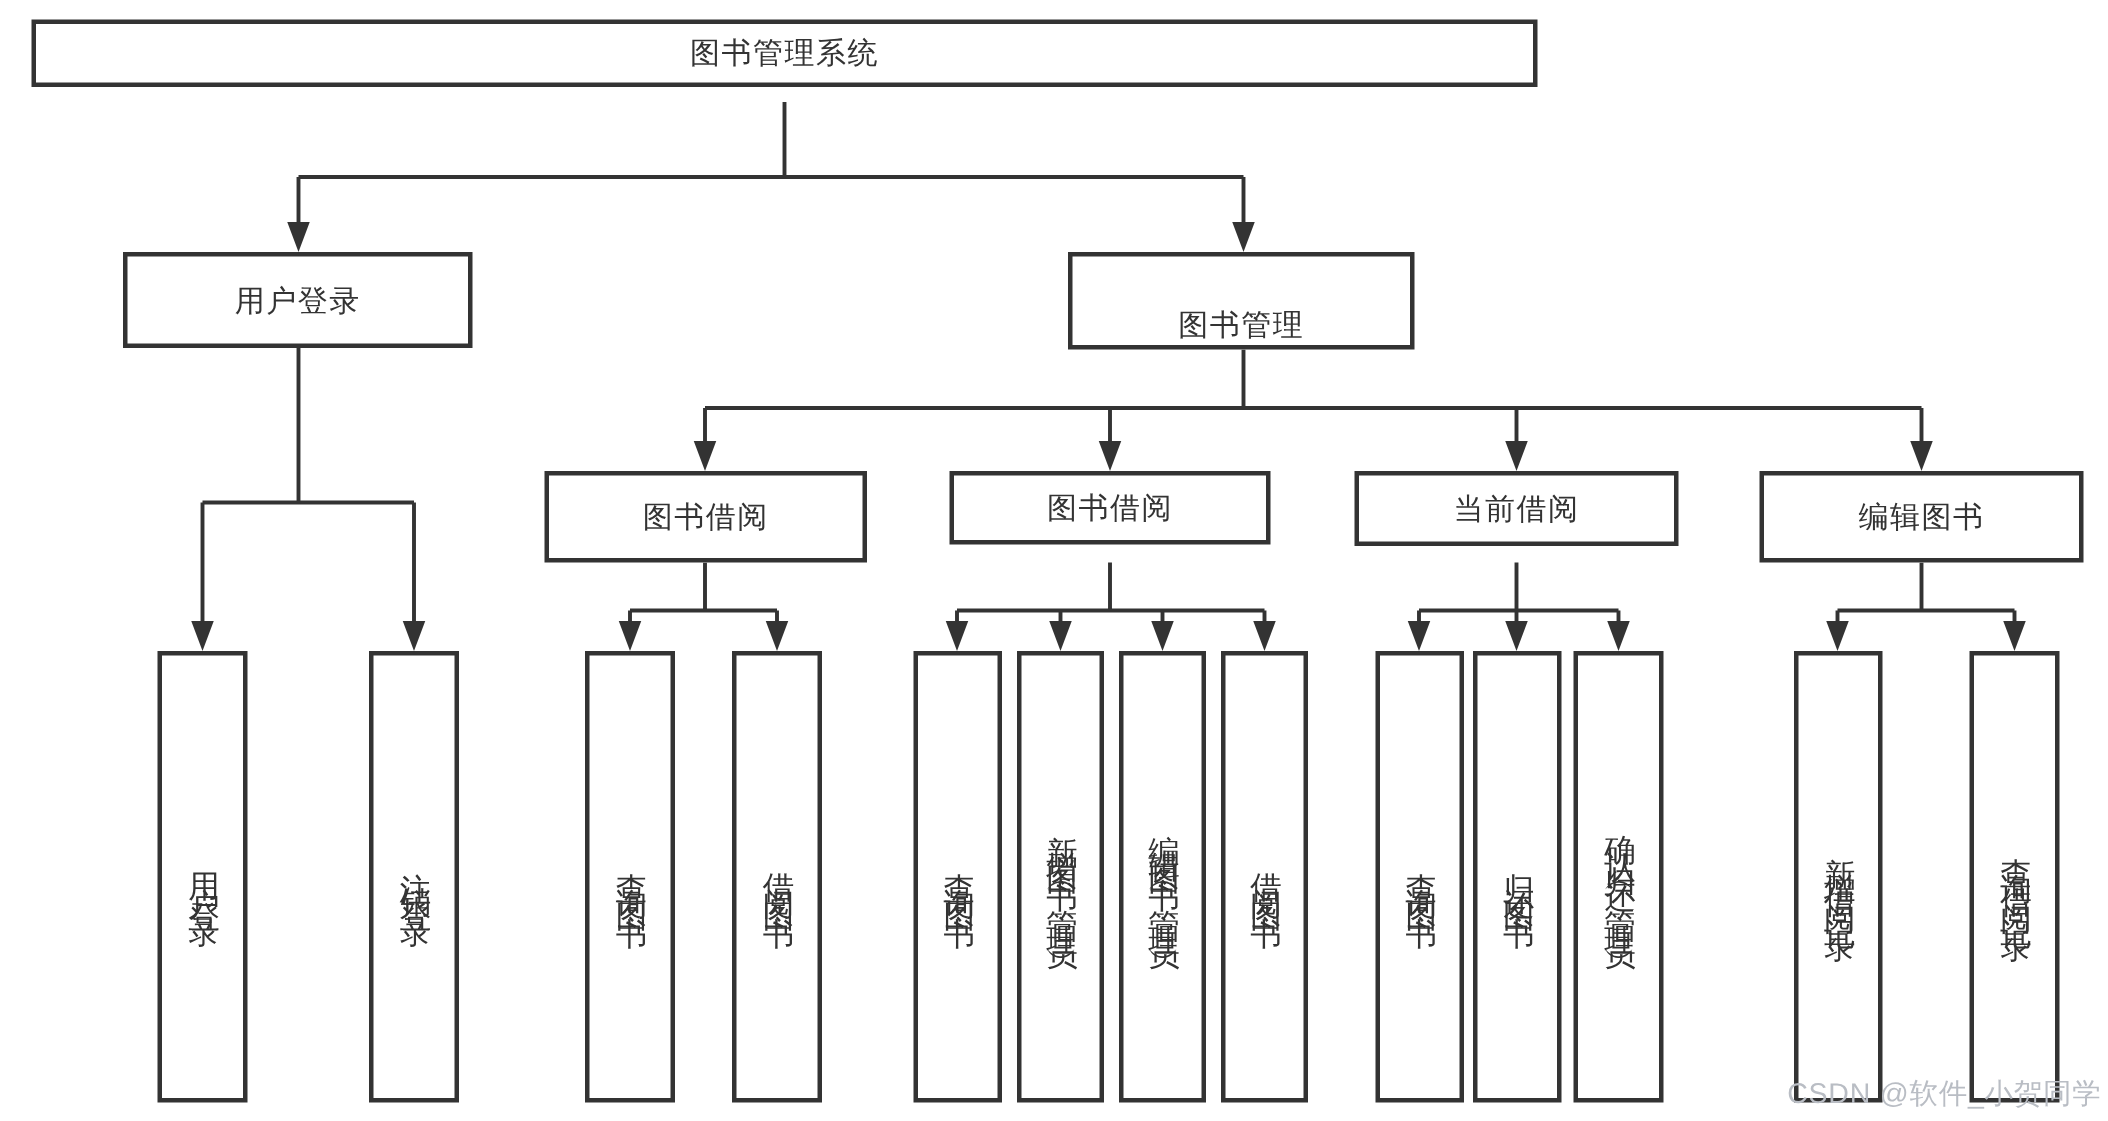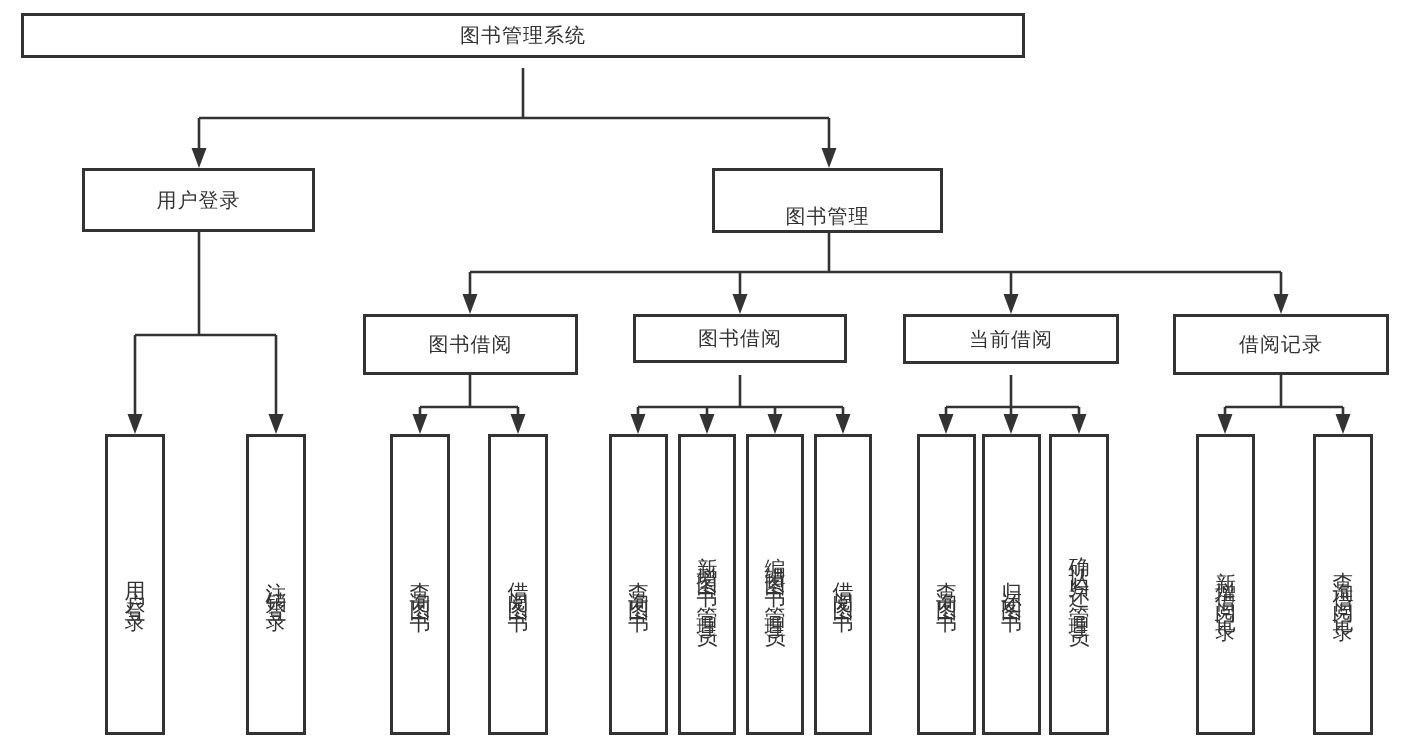--- a/index.html
+++ b/index.html
@@ -66,21 +66,21 @@
   <div class="node" style="left:363px; top:314px; width:215px; height:61px;">
     <span class="h-label">图书借阅</span>
   </div>
   <div class="node" style="left:633px; top:314px; width:214px; height:49px;">
     <span class="h-label">图书借阅</span>
   </div>
   <div class="node" style="left:903px; top:314px; width:216px; height:50px;">
     <span class="h-label">当前借阅</span>
   </div>
   <div class="node" style="left:1173px; top:314px; width:216px; height:61px;">
-    <span class="h-label">借阅记录</span>
+    <span class="h-label">编辑图书</span>
   </div>
 
   <div class="node" style="left:105px; top:434px; width:60px; height:301px;">
     <span class="v-label">用户登录</span>
   </div>
   <div class="node" style="left:246px; top:434px; width:60px; height:301px;">
     <span class="v-label">注销登录</span>
   </div>
 
   <div class="node" style="left:390px; top:434px; width:60px; height:301px;">
@@ -113,14 +113,15 @@
     <span class="v-label">确认归还（管理员）</span>
   </div>
 
   <div class="node" style="left:1196px; top:434px; width:59px; height:301px;">
     <span class="v-label">新增借阅记录</span>
   </div>
   <div class="node" style="left:1313px; top:434px; width:60px; height:301px;">
     <span class="v-label">查询借阅记录</span>
   </div>
 
+  <div class="watermark" style="right:4px; top:716px;">CSDN @软件_小贺同学</div>
 
 </div>
 
 </body></html>

